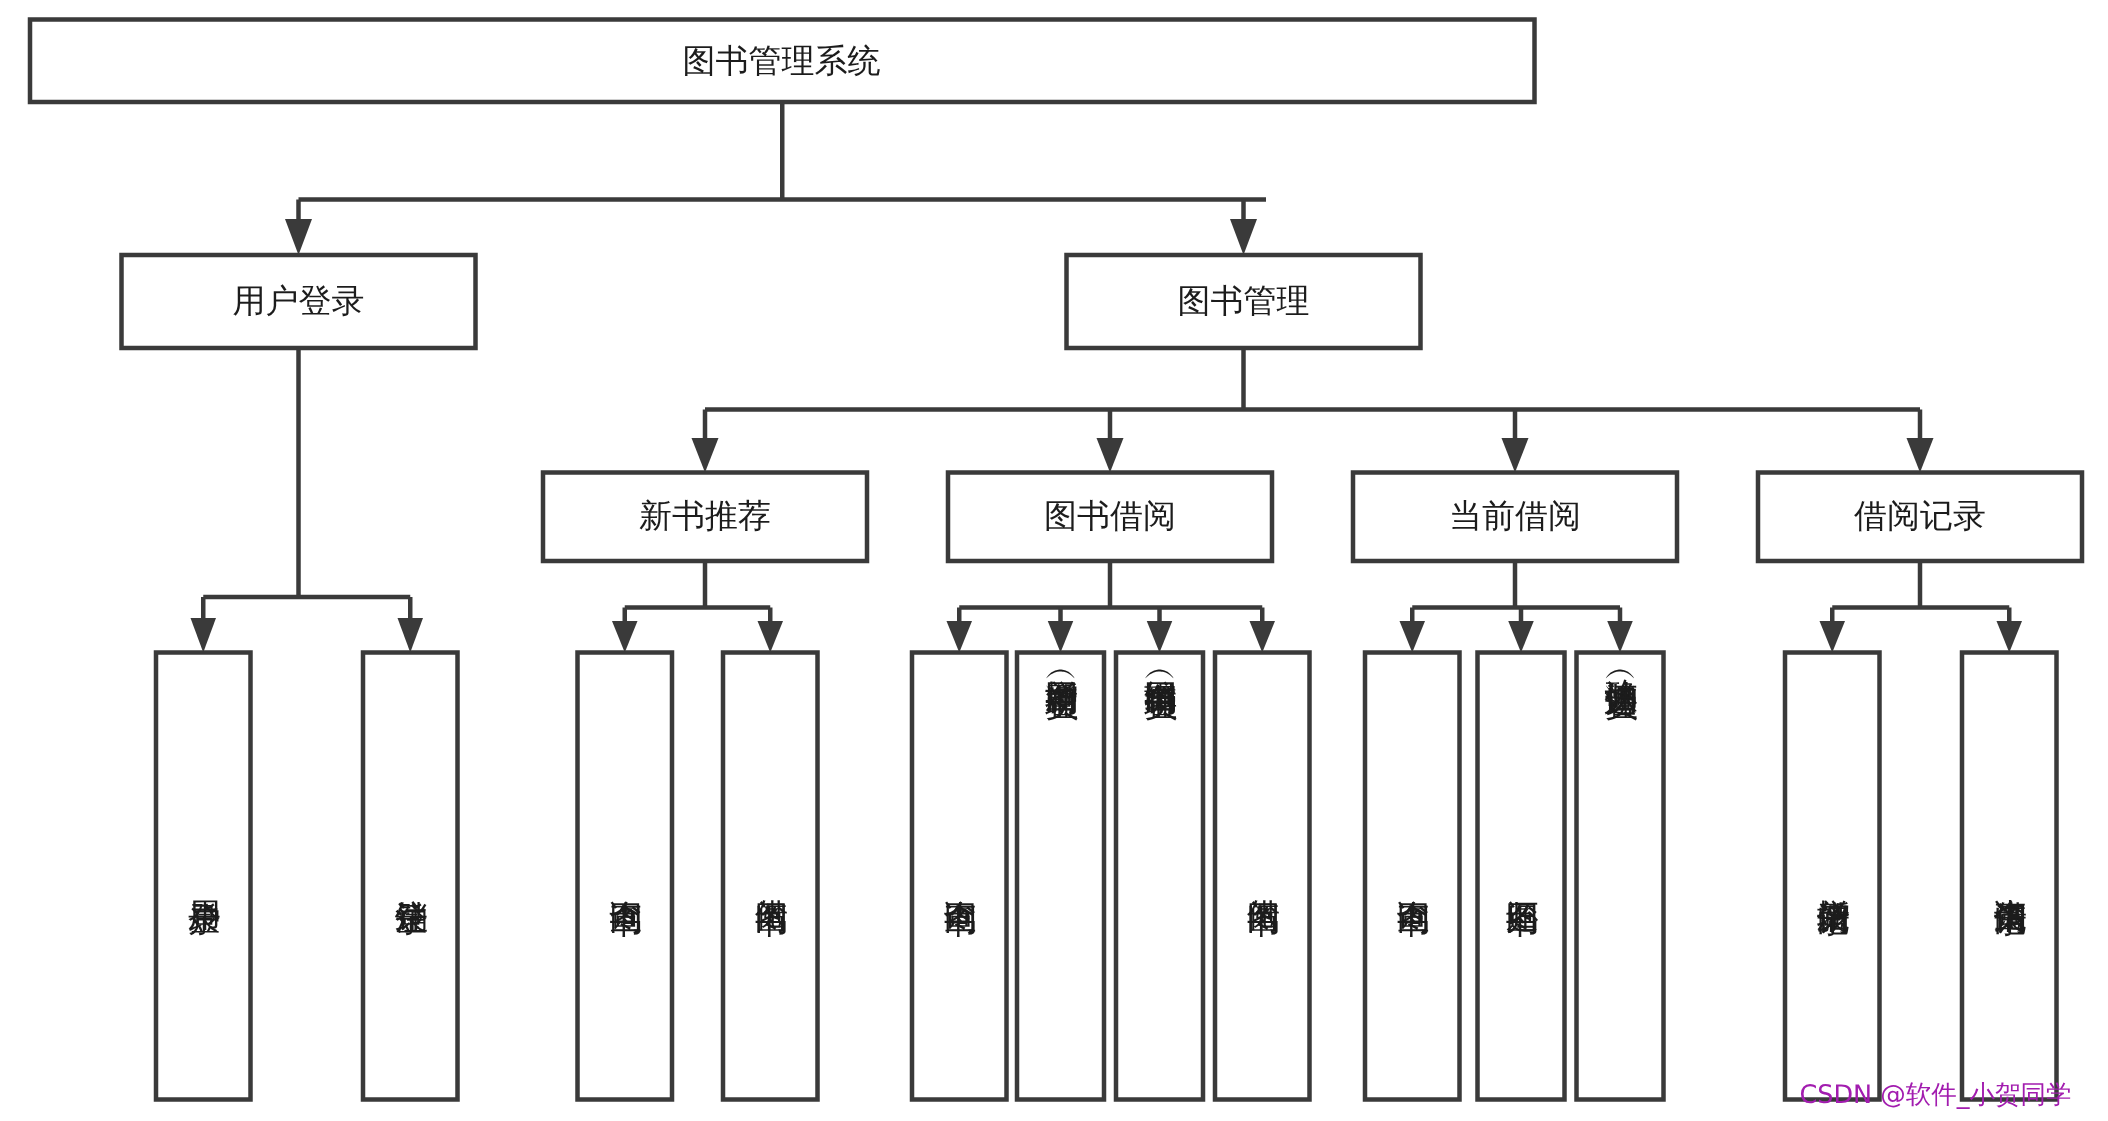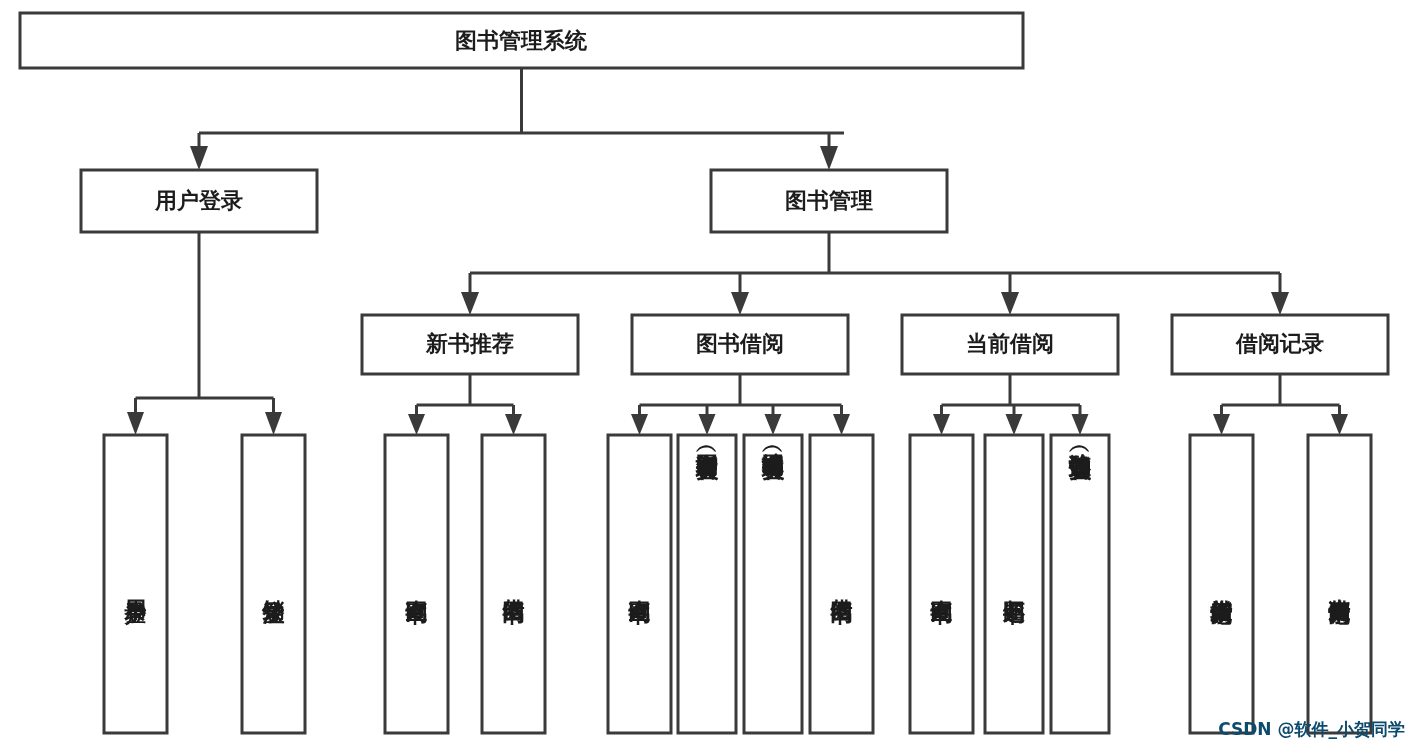--- a/index.html
+++ b/index.html
@@ -1,21 +1,21 @@
 <!DOCTYPE html>
 <html><head>
 <meta charset="utf-8">
 <style>
   html,body{margin:0;padding:0;background:#ffffff;}
   body{
     width:1405px;height:747px;
     font-family:"DejaVu Sans","Liberation Sans",sans-serif;
     overflow:hidden;
   }
-  #diagram-root{position:relative;width:1405px;height:747px;background:#fff;font-weight:bold;}
+  #diagram-root{position:relative;width:1405px;height:747px;background:#fff;}
   svg.diagram{position:absolute;left:0;top:0;width:1405px;height:747px;}
   .node-rect{fill:#ffffff;stroke:#3a3a3a;stroke-width:3;}
   .edge{fill:none;stroke:#3a3a3a;stroke-width:3;stroke-linecap:butt;}
   .arrow-head{fill:#3a3a3a;stroke:none;}
   .node-label{
     font-family:"DejaVu Sans","Liberation Sans",sans-serif;
     fill:#1c1c1c;
     font-size:22px;
     text-anchor:middle;
     dominant-baseline:middle;
@@ -32,24 +32,24 @@
   }
   .vbox{
     position:absolute;
     display:flex;
     align-items:center;
     justify-content:center;
     pointer-events:none;
   }
   .watermark{
     position:absolute;
-    right:0;bottom:6px;
+    right:24px;bottom:6px;
     font-family:"DejaVu Sans","Liberation Sans",sans-serif;
     font-size:17px;
-    color:#0c4a6e;
+    color:#a21caf;
     white-space:nowrap;
   }
 </style>
 </head>
 <body>
 
 <div id="diagram-root">
 
   <svg class="diagram" viewBox="0 0 1405 747">
 

